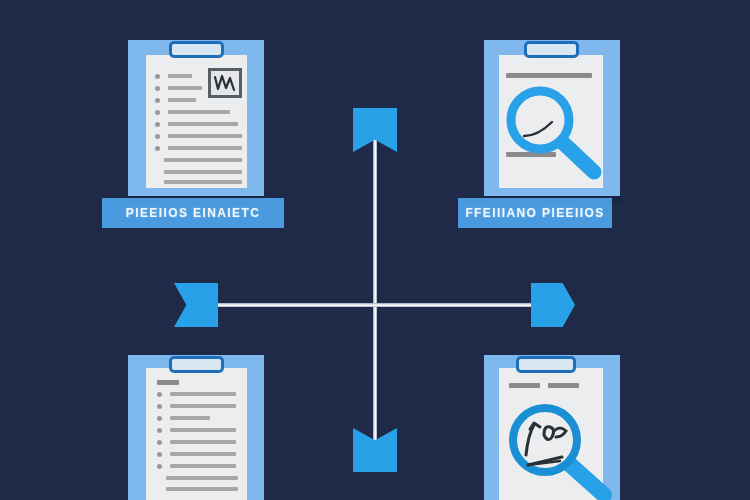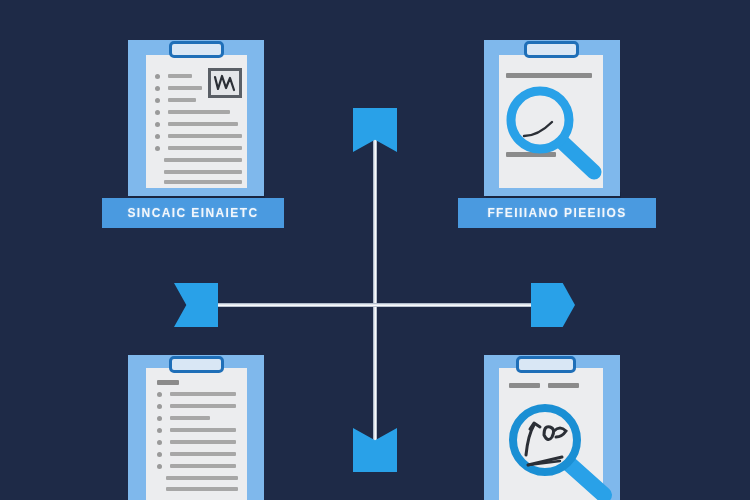--- a/index.html
+++ b/index.html
@@ -82,40 +82,40 @@
     <div class="bar" style="left:164px;top:170px;width:78px;height:4px;"></div>
     <div class="bar" style="left:164px;top:180px;width:78px;height:4px;"></div>
 
     <div class="chart-box" style="left:208px;top:68px;width:34px;height:30px;">
       <svg width="28" height="24" viewBox="0 0 28 24" style="position:absolute;left:1px;top:1px;">
         <polyline points="3,5 6,17 10,4 14,16 18,6 22,18" fill="none" stroke="#2b2f36" stroke-width="2.2" stroke-linejoin="round" stroke-linecap="round"></polyline>
       </svg>
     </div>
 
     <div class="label-bar" style="left:102px;top:198px;width:182px;height:30px;">
-      <span class="label-text">SINCAIC EINAIETC</span>
+      <span class="label-text">PIEEIIOS EINAIETC</span>
     </div>
   </div>
 
   <div>
     <div class="shadow-strip" style="left:486px;top:192px;width:135px;height:10px;"></div>
     <div class="board" style="left:484px;top:40px;width:136px;height:156px;"></div>
     <div class="paper" style="left:499px;top:55px;width:104px;height:133px;"></div>
     <div class="clip" style="left:524px;top:41px;width:55px;height:17px;"></div>
 
     <div class="bar-dark" style="left:506px;top:73px;width:86px;height:5px;"></div>
     <div class="bar-dark" style="left:506px;top:152px;width:50px;height:5px;"></div>
 
     <svg style="position:absolute;left:498px;top:80px;" width="110" height="100" viewBox="0 0 110 100">
       <line x1="62" y1="60" x2="96" y2="92" stroke="#29a1e8" stroke-width="15" stroke-linecap="round"></line>
       <circle cx="42" cy="40" r="29" fill="#ecedef" stroke="#29a1e8" stroke-width="9"></circle>
       <path d="M26 56 Q40 56 54 42" fill="none" stroke="#2b2f36" stroke-width="2.4" stroke-linecap="round"></path>
     </svg>
 
-    <div class="label-bar" style="left:458px;top:198px;width:198px;height:30px;">
+    <div class="label-bar" style="left:458px;top:198px;width:154px;height:30px;">
       <span class="label-text">FFEIIIANO PIEEIIOS</span>
     </div>
   </div>
 
   <div>
     <div class="board" style="left:128px;top:355px;width:136px;height:145px;"></div>
     <div class="paper" style="left:146px;top:368px;width:101px;height:132px;"></div>
     <div class="clip" style="left:169px;top:356px;width:55px;height:17px;"></div>
 
     <div class="bar-dark" style="left:157px;top:380px;width:22px;height:5px;"></div>

